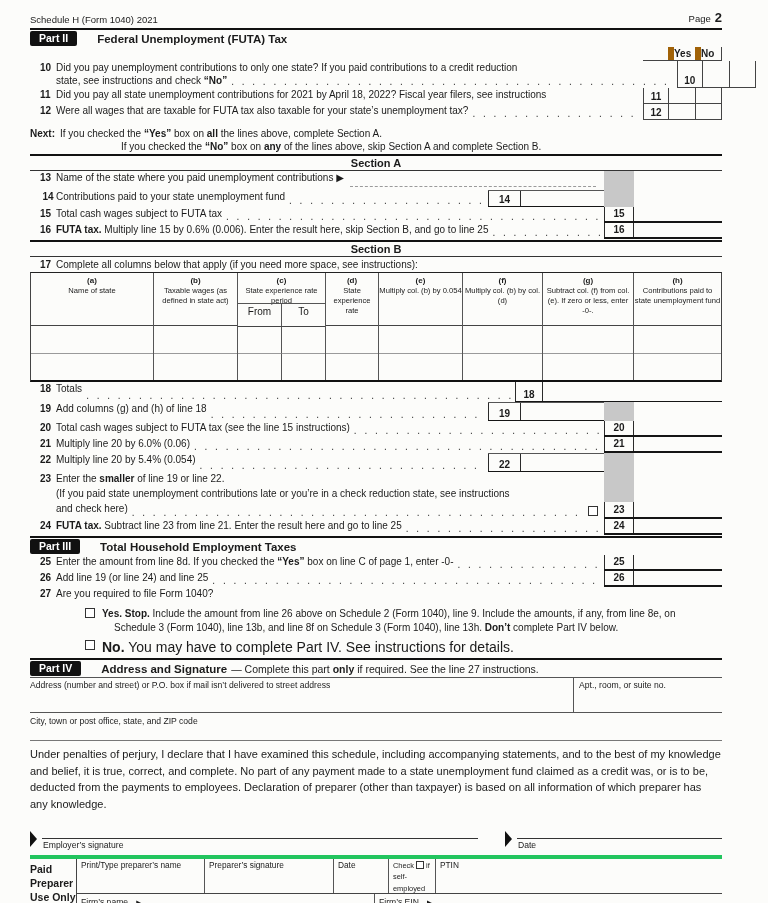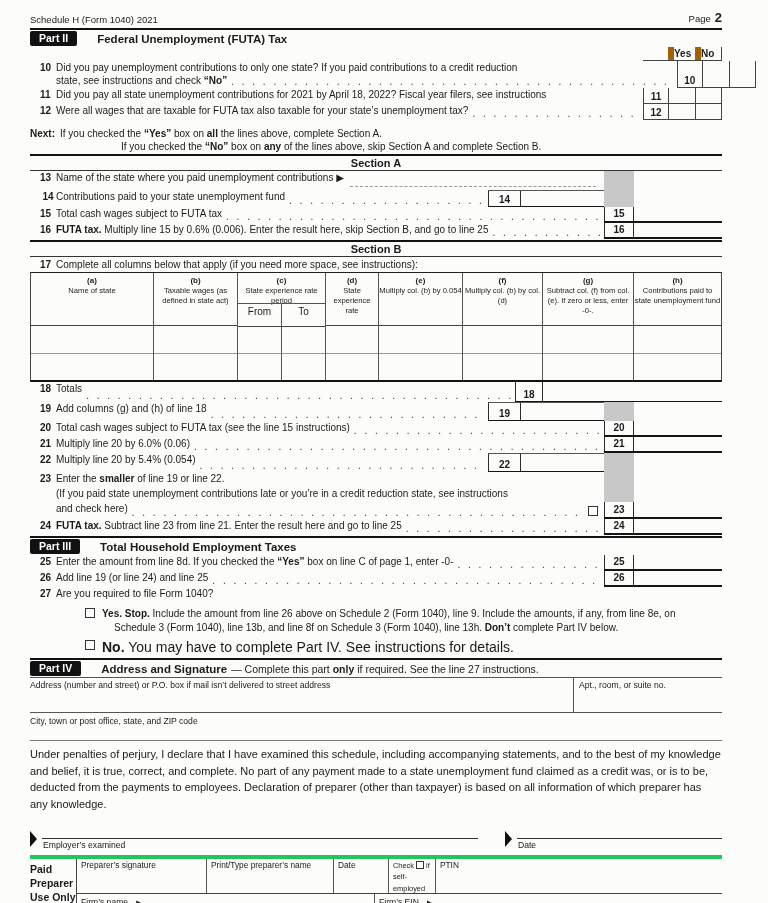--- a/index.html
+++ b/index.html
@@ -319,21 +319,21 @@
 
   <div class="row h15">
     <div class="lno">23</div>
     <span>Enter the <b>smaller</b> of line 19 or line 22.</span>
     <div class="grow"></div>
     <div class="gcell"></div>
     <div class="blank"></div>
   </div>
   <div class="row h15">
     <div class="lno"></div>
-    <span>(If you paid state unemployment contributions late or you’re in a credit reduction state, see instructions</span>
+    <span>(If you paid state unemployment contributions late or you’re in a check reduction state, see instructions</span>
     <div class="grow"></div>
     <div class="gcell"></div>
     <div class="blank"></div>
   </div>
   <div class="row h17">
     <div class="lno"></div>
     <span>and check here)</span>
     <span class="dots"></span>
     <span class="cbx" style="align-self:flex-end;margin:0 6px 3px 0;"></span>
     <div class="rbox">
@@ -408,42 +408,42 @@
   </div>
 
   <div class="perjury">Under penalties of perjury, I declare that I have examined this schedule, including accompanying statements, and to the best of my knowledge and belief, it is true, correct, and complete. No part of any payment made to a state unemployment fund claimed as a credit was, or is to be, deducted from the payments to employees. Declaration of preparer (other than taxpayer) is based on all information of which preparer has any knowledge.</div>
 
   <div class="sigarea">
     <div style="width:448px;">
       <div class="sigblk">
         <div class="sigarrow"></div>
         <div class="sigline" style="flex:1;"></div>
       </div>
-      <div class="siglab" style="margin-left:13px;">Employer’s examined</div>
+      <div class="siglab" style="margin-left:13px;">Employer’s signature</div>
     </div>
     <div style="width:27px;"></div>
     <div style="flex:1;">
       <div class="sigblk">
         <div class="sigarrow"></div>
         <div class="sigline" style="flex:1;"></div>
       </div>
       <div class="siglab" style="margin-left:13px;">Date</div>
     </div>
   </div>
 
   <div class="prep">
     <div class="prep-title">
       <div>Paid</div>
       <div>Preparer</div>
       <div>Use Only</div>
     </div>
     <div class="prep-grid">
       <div class="prow1">
+        <div style="width:127px;"><span>Print/Type preparer’s name</span></div>
         <div style="width:129px;"><span>Preparer’s signature</span></div>
-        <div style="width:127px;"><span>Print/Type preparer’s name</span></div>
         <div style="width:55px;"><span>Date</span></div>
         <div style="width:47px;font-size:7.4px;line-height:1.5;">
           <span>Check</span>
           <span class="cbx" style="width:8px;height:8px;vertical-align:-1px;"></span>
           <span>if</span>
           <div>self-employed</div>
         </div>
         <div style="flex:1;"><span>PTIN</span></div>
       </div>
       <div class="prow">

